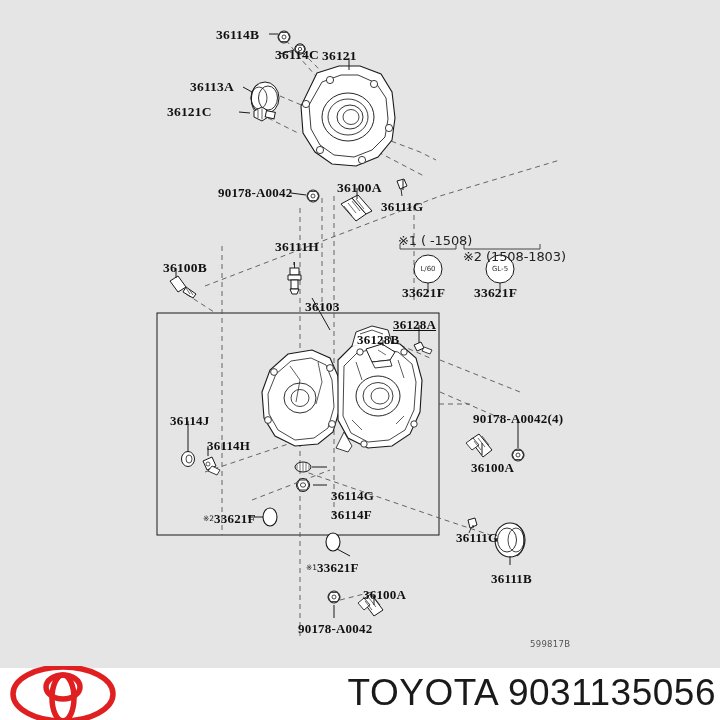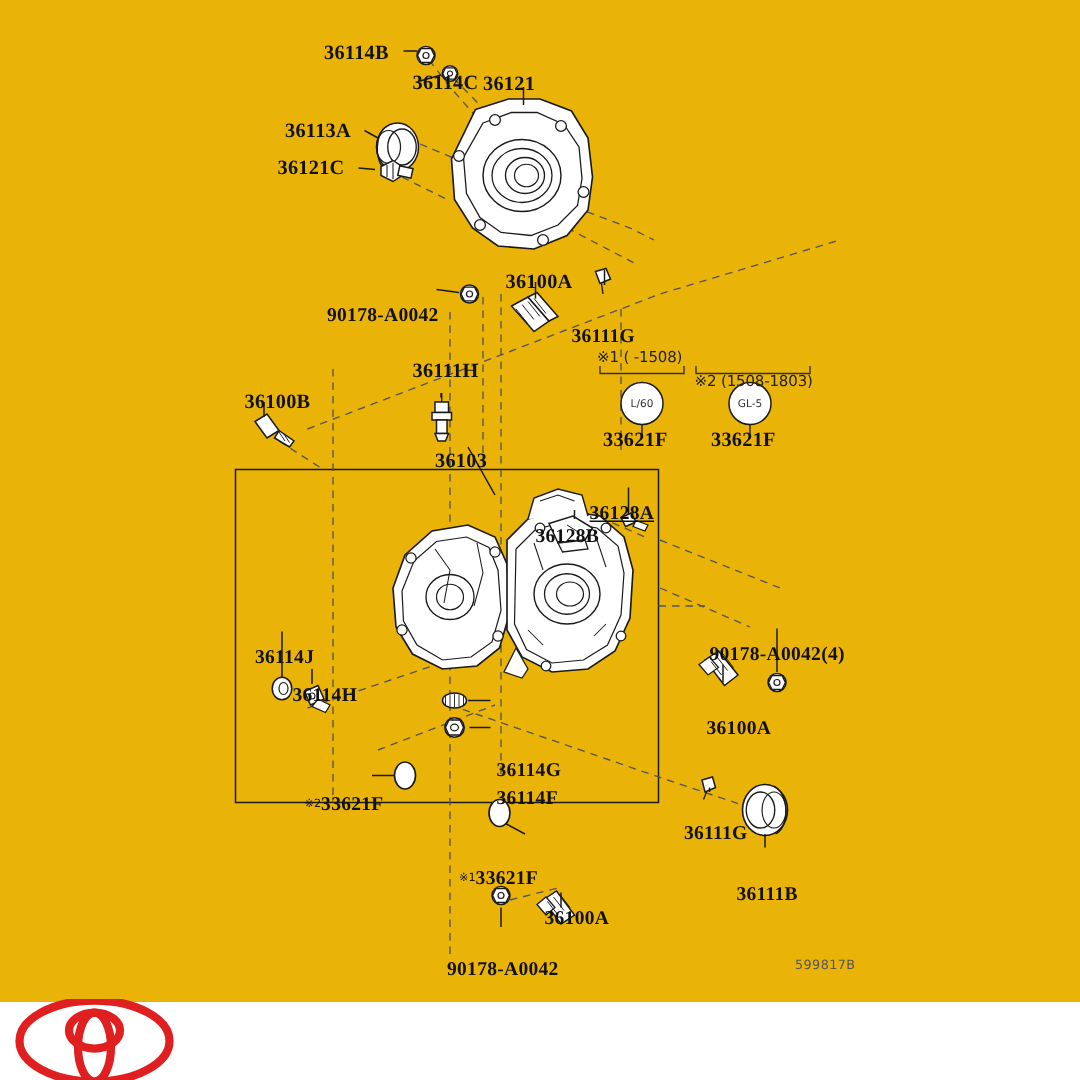--- a/index.html
+++ b/index.html
@@ -7,21 +7,21 @@
     padding: 0;
     background: #ffffff;
   }
   body {
     font-family: "Liberation Sans", sans-serif;
   }
   #page {
     position: relative;
     width: 720px;
     height: 720px;
-    background: #eab308;
+    background: #e5e5e5;
     overflow: hidden;
   }
   #diagram-area {
     position: absolute;
     left: 0; top: 0;
     width: 720px;
     height: 668px;
   }
   #diagram-svg {
     position: absolute;
@@ -30,32 +30,32 @@
   .lbl {
     position: absolute;
     font-family: "Liberation Serif", serif;
     font-weight: bold;
     color: #111111;
     white-space: nowrap;
     letter-spacing: 0.2px;
     line-height: 1;
   }
   .lbl-14 { font-size: 13.5px; }
-  .lbl-13 { font-size: 13px; margin-top: 17px; }
+  .lbl-13 { font-size: 13px; }
   .marker {
     font-family: "DejaVu Sans", sans-serif;
     font-size: 7.5px;
     font-weight: normal;
     vertical-align: 2px;
     letter-spacing: 0;
   }
   .legend-cap {
     position: absolute;
     font-family: "DejaVu Sans", sans-serif;
-    font-size: 10px;
+    font-size: 13px;
     color: #222222;
     white-space: nowrap;
     letter-spacing: -0.1px;
   }
   .oilcode {
     position: absolute;
     font-family: "DejaVu Sans", sans-serif;
     font-size: 7px;
     color: #333333;
     white-space: nowrap;
@@ -415,31 +415,31 @@
         <line x1="334" y1="618" x2="334" y2="605"></line>
       </g>
 
     </svg>
 
     <div id="labels-layer">
         <div class="lbl lbl-14" style="left: 216px; top: 28px;"><span>36114B</span></div>
         <div class="lbl lbl-14" style="left: 227px; top: 48px; margin-left: 48px;"><span>36114C</span></div>
         <div class="lbl lbl-14" style="left: 322px; top: 49px;"><span>36121</span></div>
         <div class="lbl lbl-14" style="left: 190px; top: 80px;"><span>36113A</span></div>
-        <div class="lbl lbl-14" style="left: 185px; top: 105px; text-align: center;"><span>36121C</span></div>
+        <div class="lbl lbl-14" style="left: 167px; top: 105px; text-align: center;"><span>36121C</span></div>
         <div class="lbl lbl-13" style="left: 218px; top: 186px;"><span>90178-A0042</span></div>
         <div class="lbl lbl-14" style="left: 337px; top: 181px;"><span>36100A</span></div>
         <div class="lbl lbl-13" style="left: 381px; top: 200px;"><span>36111G</span></div>
         <div class="lbl lbl-14" style="left: 163px; top: 261px; text-align: center;"><span>36100B</span></div>
         <div class="lbl lbl-14" style="left: 275px; top: 240px;"><span>36111H</span></div>
-        <div class="lbl lbl-14" style="left: 290px; top: 300px;"><span>36103</span></div>
+        <div class="lbl lbl-14" style="left: 305px; top: 300px;"><span>36103</span></div>
         <div class="lbl lbl-13" style="left: 393px; top: 318px; text-decoration: underline;"><span>36128A</span></div>
         <div class="lbl lbl-13" style="left: 357px; top: 333px;"><span>36128B</span></div>
         <div class="lbl lbl-13" style="left: 170px; top: 414px;"><span>36114J</span></div>
-        <div class="lbl lbl-13" style="left: 195px; top: 439px;"><span>36114H</span></div>
+        <div class="lbl lbl-13" style="left: 207px; top: 439px;"><span>36114H</span></div>
         <div class="lbl lbl-13" style="left: 331px; top: 489px;"><span>36114G</span></div>
         <div class="lbl lbl-13" style="left: 331px; top: 508px;"><span>36114F</span></div>
         <div class="lbl lbl-13" style="left: 203px; top: 512px;"><span class="marker">※2</span><span>33621F</span></div>
         <div class="lbl lbl-13" style="left: 473px; top: 412px;"><span>90178-A0042(4)</span></div>
         <div class="lbl lbl-13" style="left: 471px; top: 461px;"><span>36100A</span></div>
         <div class="lbl lbl-13" style="left: 456px; top: 531px;"><span>36111G</span></div>
         <div class="lbl lbl-13" style="left: 491px; top: 572px;"><span>36111B</span></div>
         <div class="lbl lbl-13" style="left: 306px; top: 561px;"><span class="marker">※1</span><span>33621F</span></div>
         <div class="lbl lbl-13" style="left: 363px; top: 588px;"><span>36100A</span></div>
         <div class="lbl lbl-13" style="left: 298px; top: 622px;"><span>90178-A0042</span></div>
@@ -459,15 +459,19 @@
   </div>
 
   <div id="brandbar">
     <svg id="toyota-logo" width="110" height="56" viewBox="0 0 110 56">
       <g fill="none" stroke="#e02020" stroke-width="5.5">
         <ellipse cx="55" cy="28" rx="50" ry="27"></ellipse>
         <ellipse cx="55" cy="21" rx="17" ry="12"></ellipse>
         <ellipse cx="55" cy="32" rx="11" ry="23"></ellipse>
       </g>
     </svg>
+    <div id="brand-text">
+      <span>TOYOTA</span>
+      <span>9031135056</span>
+    </div>
   </div>
 
 </div>
 
 </body></html>

